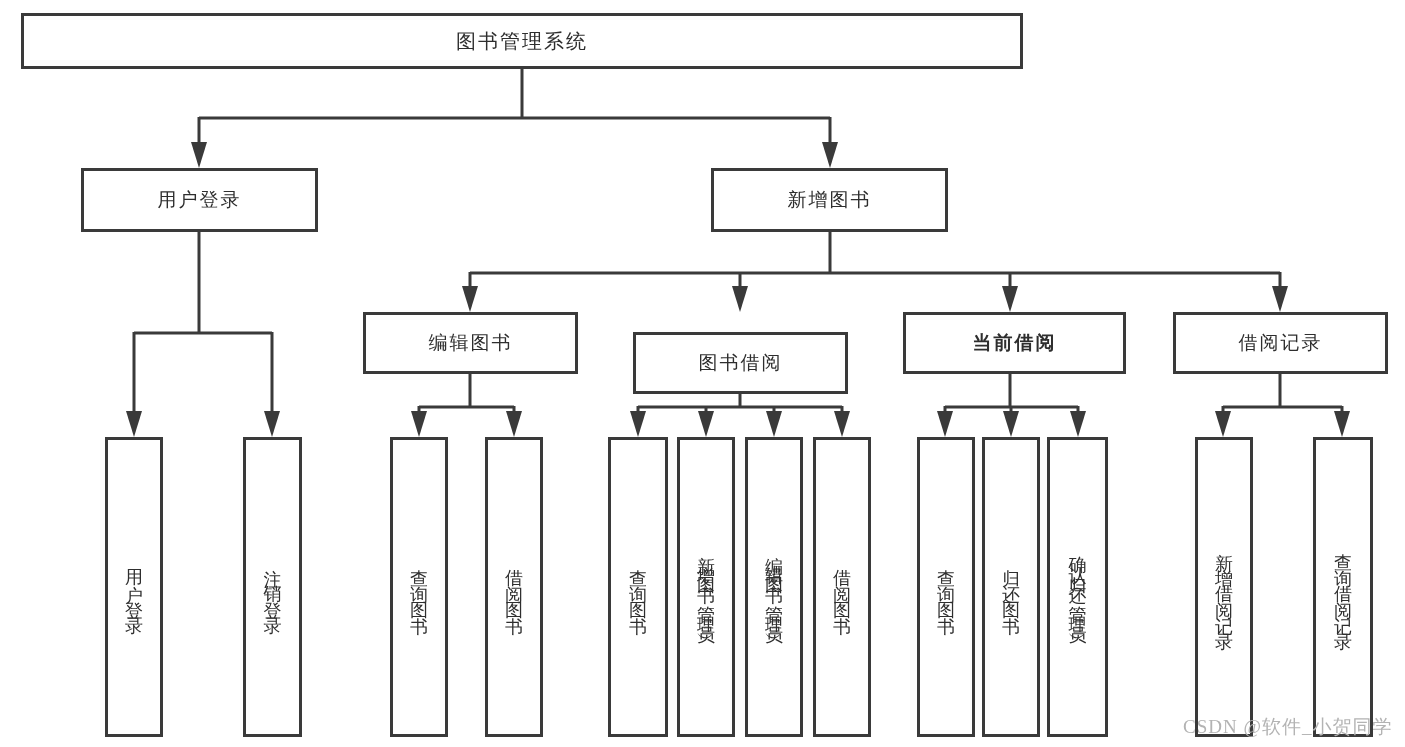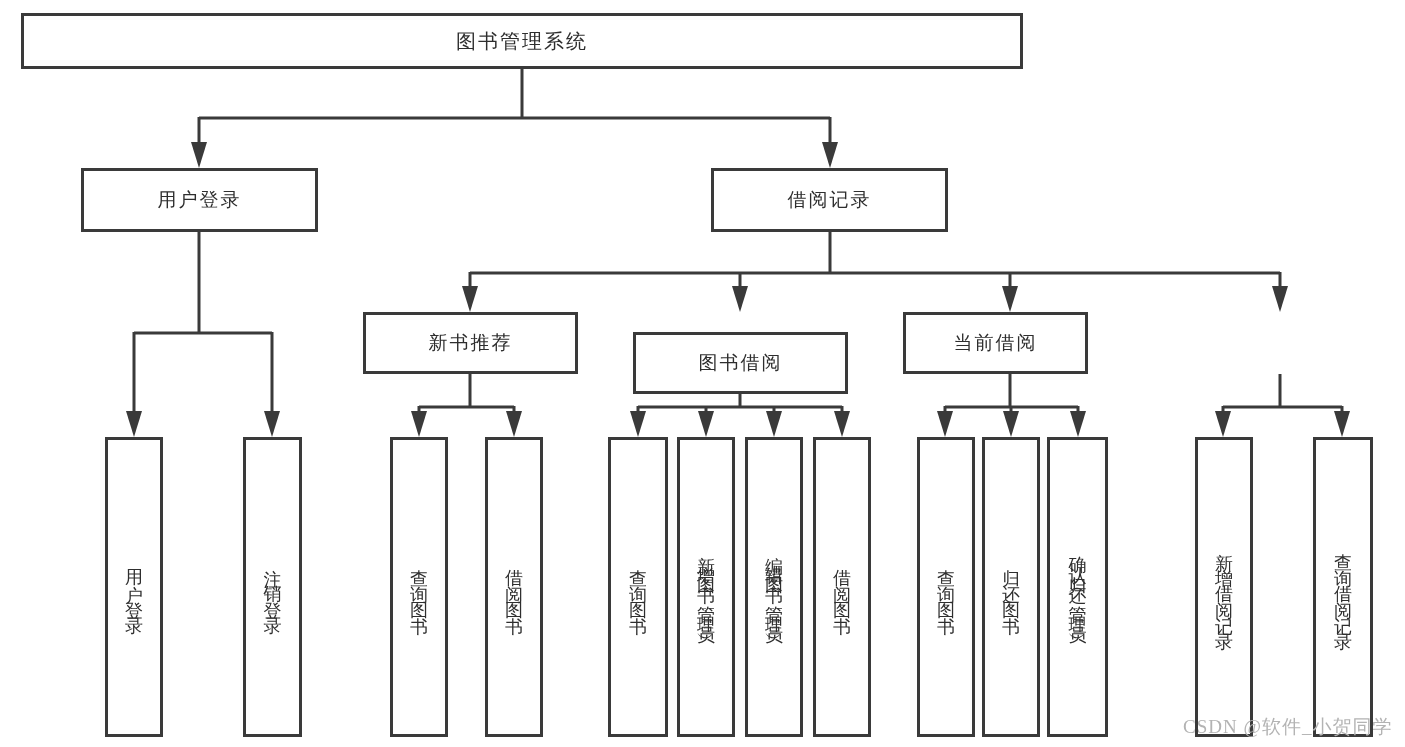--- a/index.html
+++ b/index.html
@@ -111,25 +111,26 @@
       <polygon points="1070,411 1086,411 1078,437"></polygon>
 
       <polygon points="1215,411 1231,411 1223,437"></polygon>
       <polygon points="1334,411 1350,411 1342,437"></polygon>
     </g>
   </svg>
 
   <div class="node root" style="left:21px; top:13px; width:1002px; height:56px;">图书管理系统</div>
 
   <div class="node level" style="left:81px; top:168px; width:237px; height:64px;">用户登录</div>
-  <div class="node level" style="left:711px; top:168px; width:237px; height:64px;">借阅记录</div>
+  <div class="node level" style="left:711px; top:168px; width:237px; height:64px;">新增图书</div>
 
-  <div class="node level" style="left:363px; top:312px; width:215px; height:62px;">新书推荐</div>
+  <div class="node level" style="left:363px; top:312px; width:215px; height:62px;">编辑图书</div>
   <div class="node level" style="left:633px; top:312px; width:215px; height:62px;margin-top:20px;">图书借阅</div>
-  <div class="node level" style="left:903px; top:312px; width:185px; height:62px;">当前借阅</div>
+  <div class="node level" style="left:903px; top:312px; width:223px; height:62px;font-weight:bold;">当前借阅</div>
+  <div class="node level" style="left:1173px; top:312px; width:215px; height:62px;">借阅记录</div>
 
   <div class="leaf" style="left:105px; width:58px;">用户登录</div>
   <div class="leaf" style="left:243px; width:59px;">注销登录</div>
 
   <div class="leaf" style="left:390px; width:58px;">查询图书</div>
   <div class="leaf" style="left:485px; width:58px;">借阅图书</div>
 
   <div class="leaf" style="left:608px; width:60px;">查询图书</div>
   <div class="leaf long" style="left:677px; width:58px;">新增图书（管理员）</div>
   <div class="leaf long" style="left:745px; width:58px;">编辑图书（管理员）</div>

